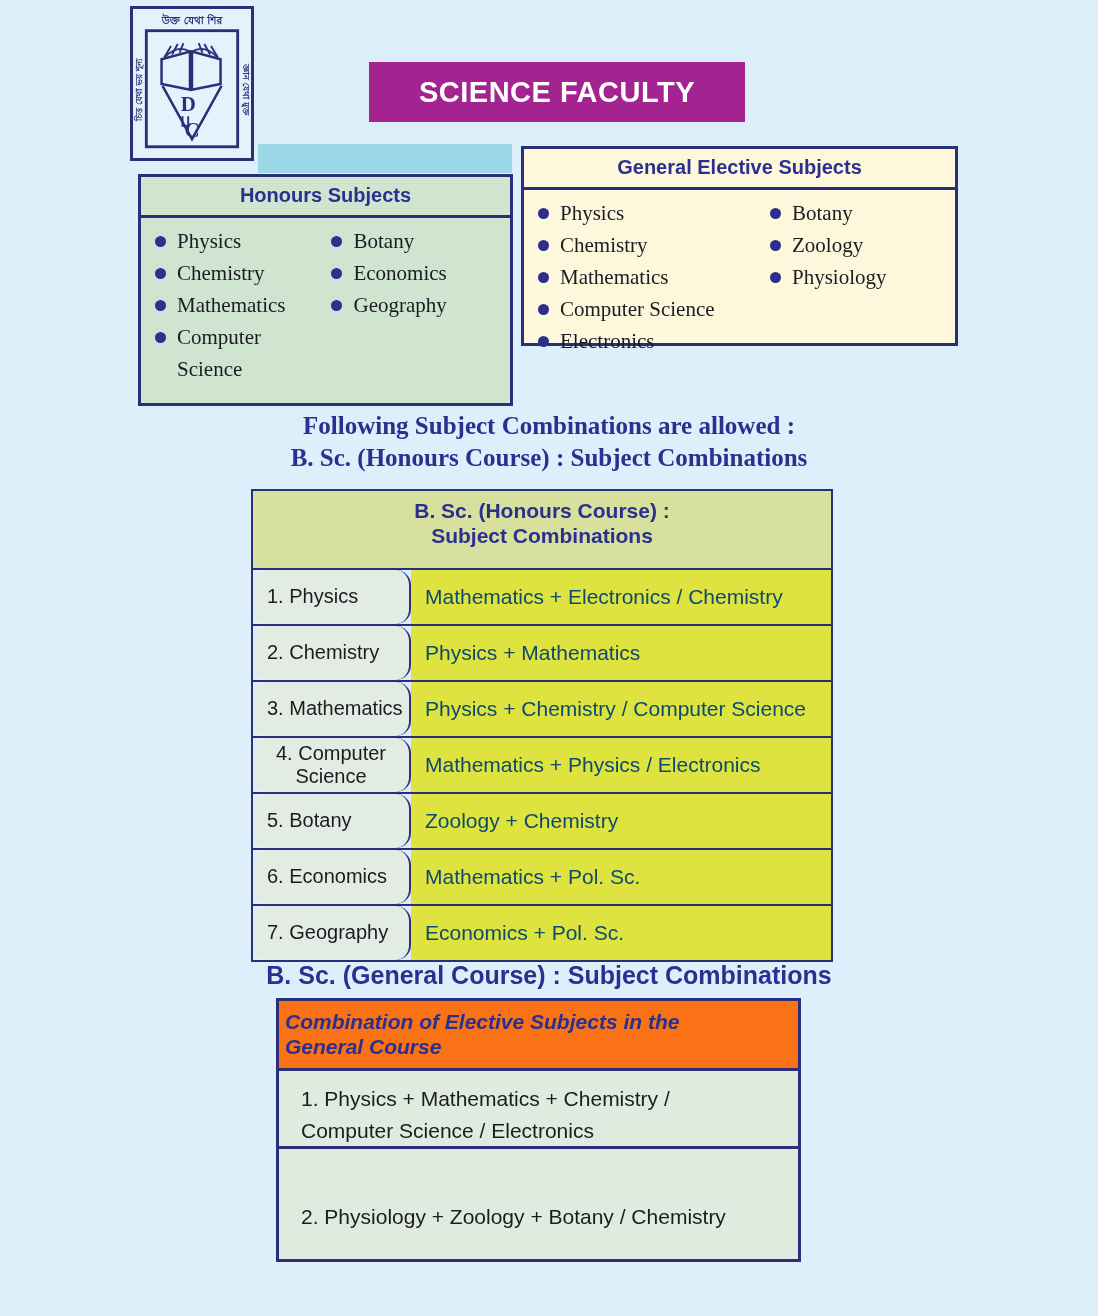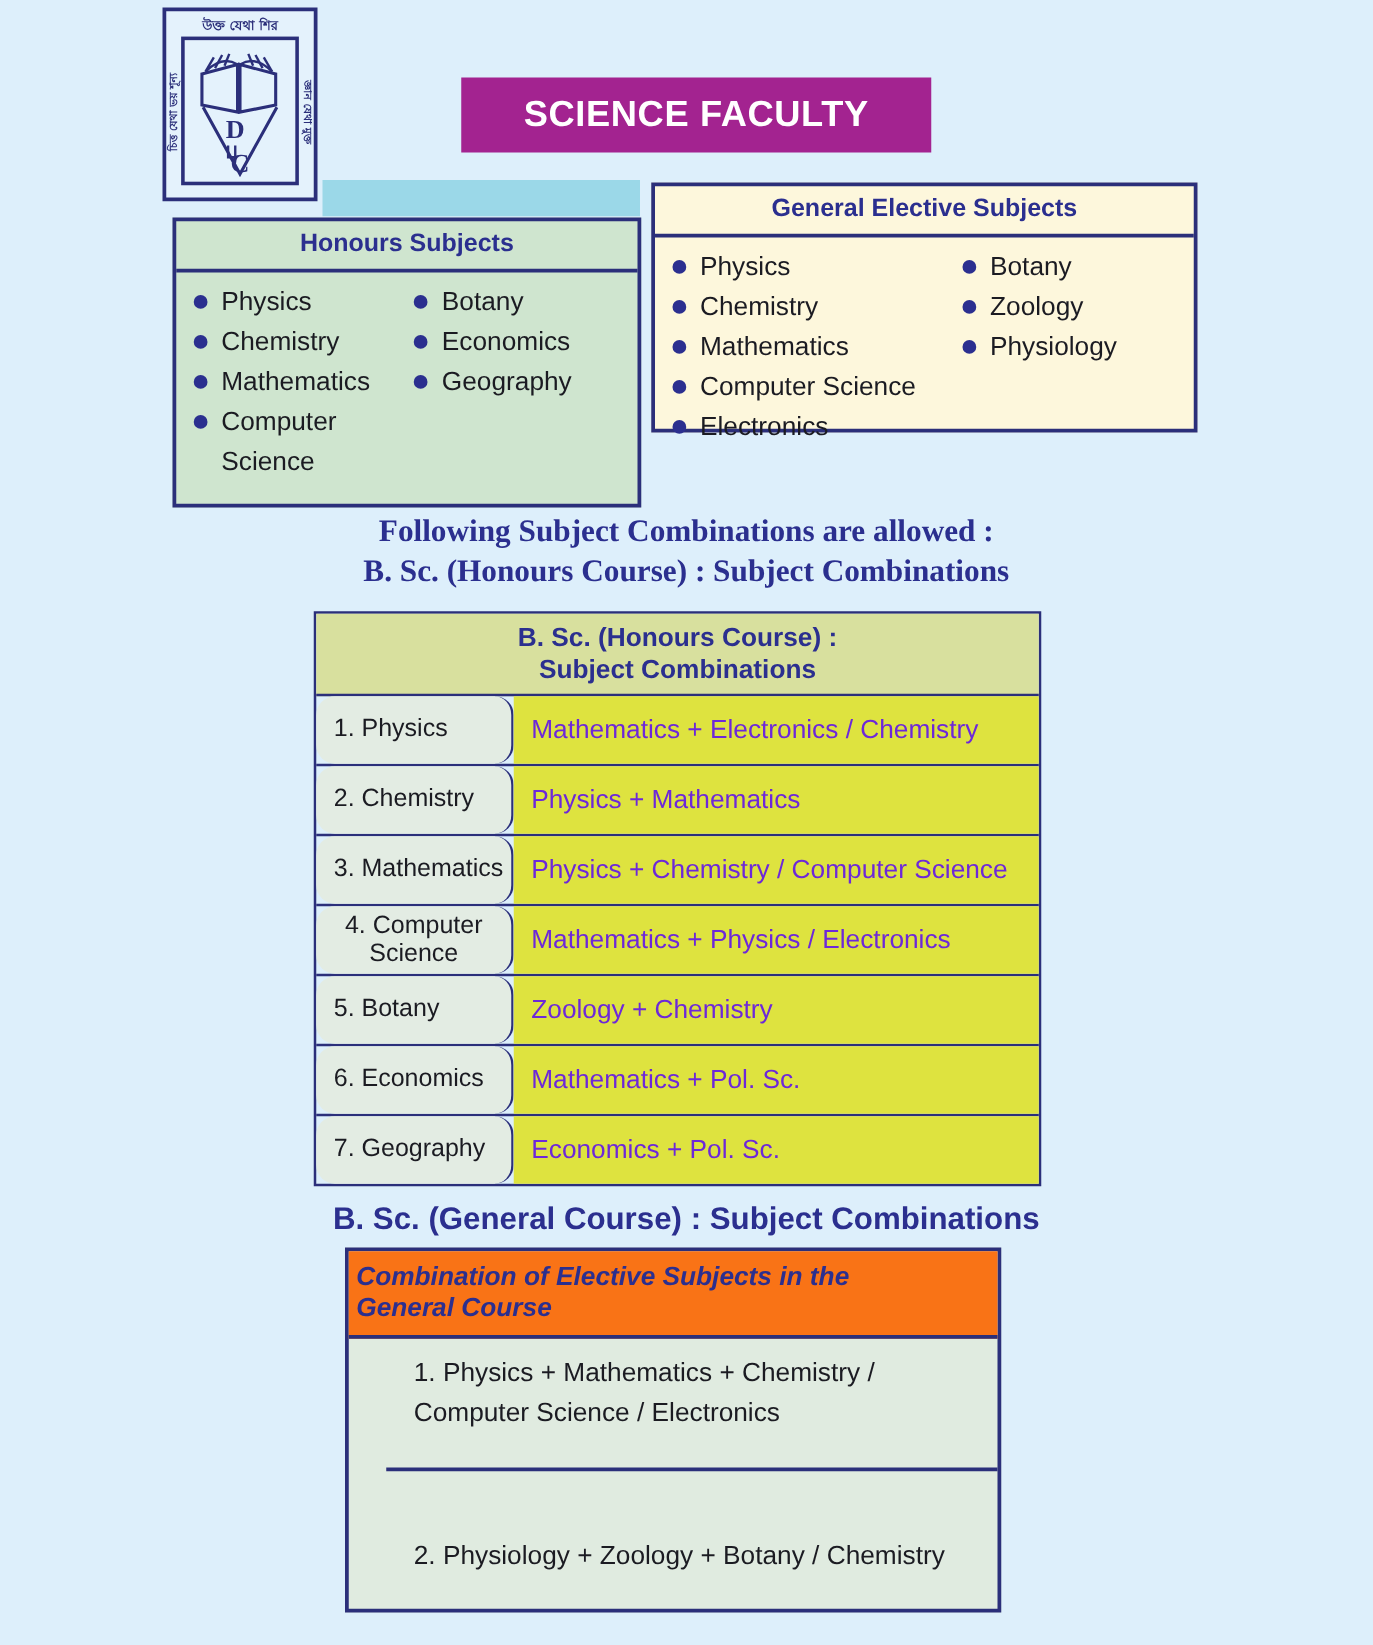--- a/index.html
+++ b/index.html
@@ -71,20 +71,21 @@
     text-align: center;
     color: #2b2f8f;
     font-weight: bold;
     font-size: 20px;
     padding: 7px 4px 8px 4px;
     box-sizing: border-box;
   }
   .panel-body {
     padding: 8px 10px 10px 14px;
     box-sizing: border-box;
+    font-family: Liberation Serif, serif;
   }
 
   #honours-panel {
     left: 138px;
     top: 174px;
     width: 375px;
     height: 232px;
     background: #cfe5cf;
   }
   #elective-panel {
@@ -146,21 +147,21 @@
     box-sizing: border-box;
   }
   #hons-table .tbl-head {
     background: #d8e09e;
     border-bottom: 2px solid #2b2f7a;
     text-align: center;
     color: #2b2f8f;
     font-weight: bold;
     font-size: 21px;
     line-height: 1.18;
-    padding: 8px 4px 6px 4px;
+    padding: 8px 4px 19px 4px;
   }
   #hons-table .trow {
     display: flex;
     border-bottom: 2px solid #2b2f7a;
   }
   #hons-table .trow:last-child { border-bottom: none; }
   #hons-table .cell-subject {
     width: 158px;
     flex: 0 0 158px;
     background: #e3ece3;
@@ -176,21 +177,21 @@
   }
   #hons-table .cell-subject.centered {
     justify-content: center;
     text-align: center;
     padding-left: 6px;
   }
   #hons-table .cell-combo {
     flex: 1 1 auto;
     background: #dee33f;
     font-size: 21px;
-    color: #6d28d9;
+    color: #0c4a6e;
     display: flex;
     align-items: center;
     padding: 0 8px 0 14px;
     box-sizing: border-box;
     min-height: 54px;
   }
 
   
   #gen-table {
     position: absolute;
@@ -209,24 +210,23 @@
     font-style: italic;
     font-size: 21px;
     line-height: 1.2;
     padding: 8px 6px 9px 6px;
   }
   #gen-table .grow {
     border-bottom: 3px solid #2b2f7a;
     font-size: 21px;
     color: #1b1b22;
     line-height: 1.5;
-    padding: 12px 10px 28px 22px;
+    padding: 12px 10px 0 22px;
     white-space: pre-line;
     box-sizing: border-box;
-    margin-left: 30px;
   }
   #gen-table .grow:last-child { border-bottom: none; }
   #gen-table .grow.tall {
     padding-top: 52px;
     padding-bottom: 26px;
   }
 </style>
 </head>
 <body>
 

